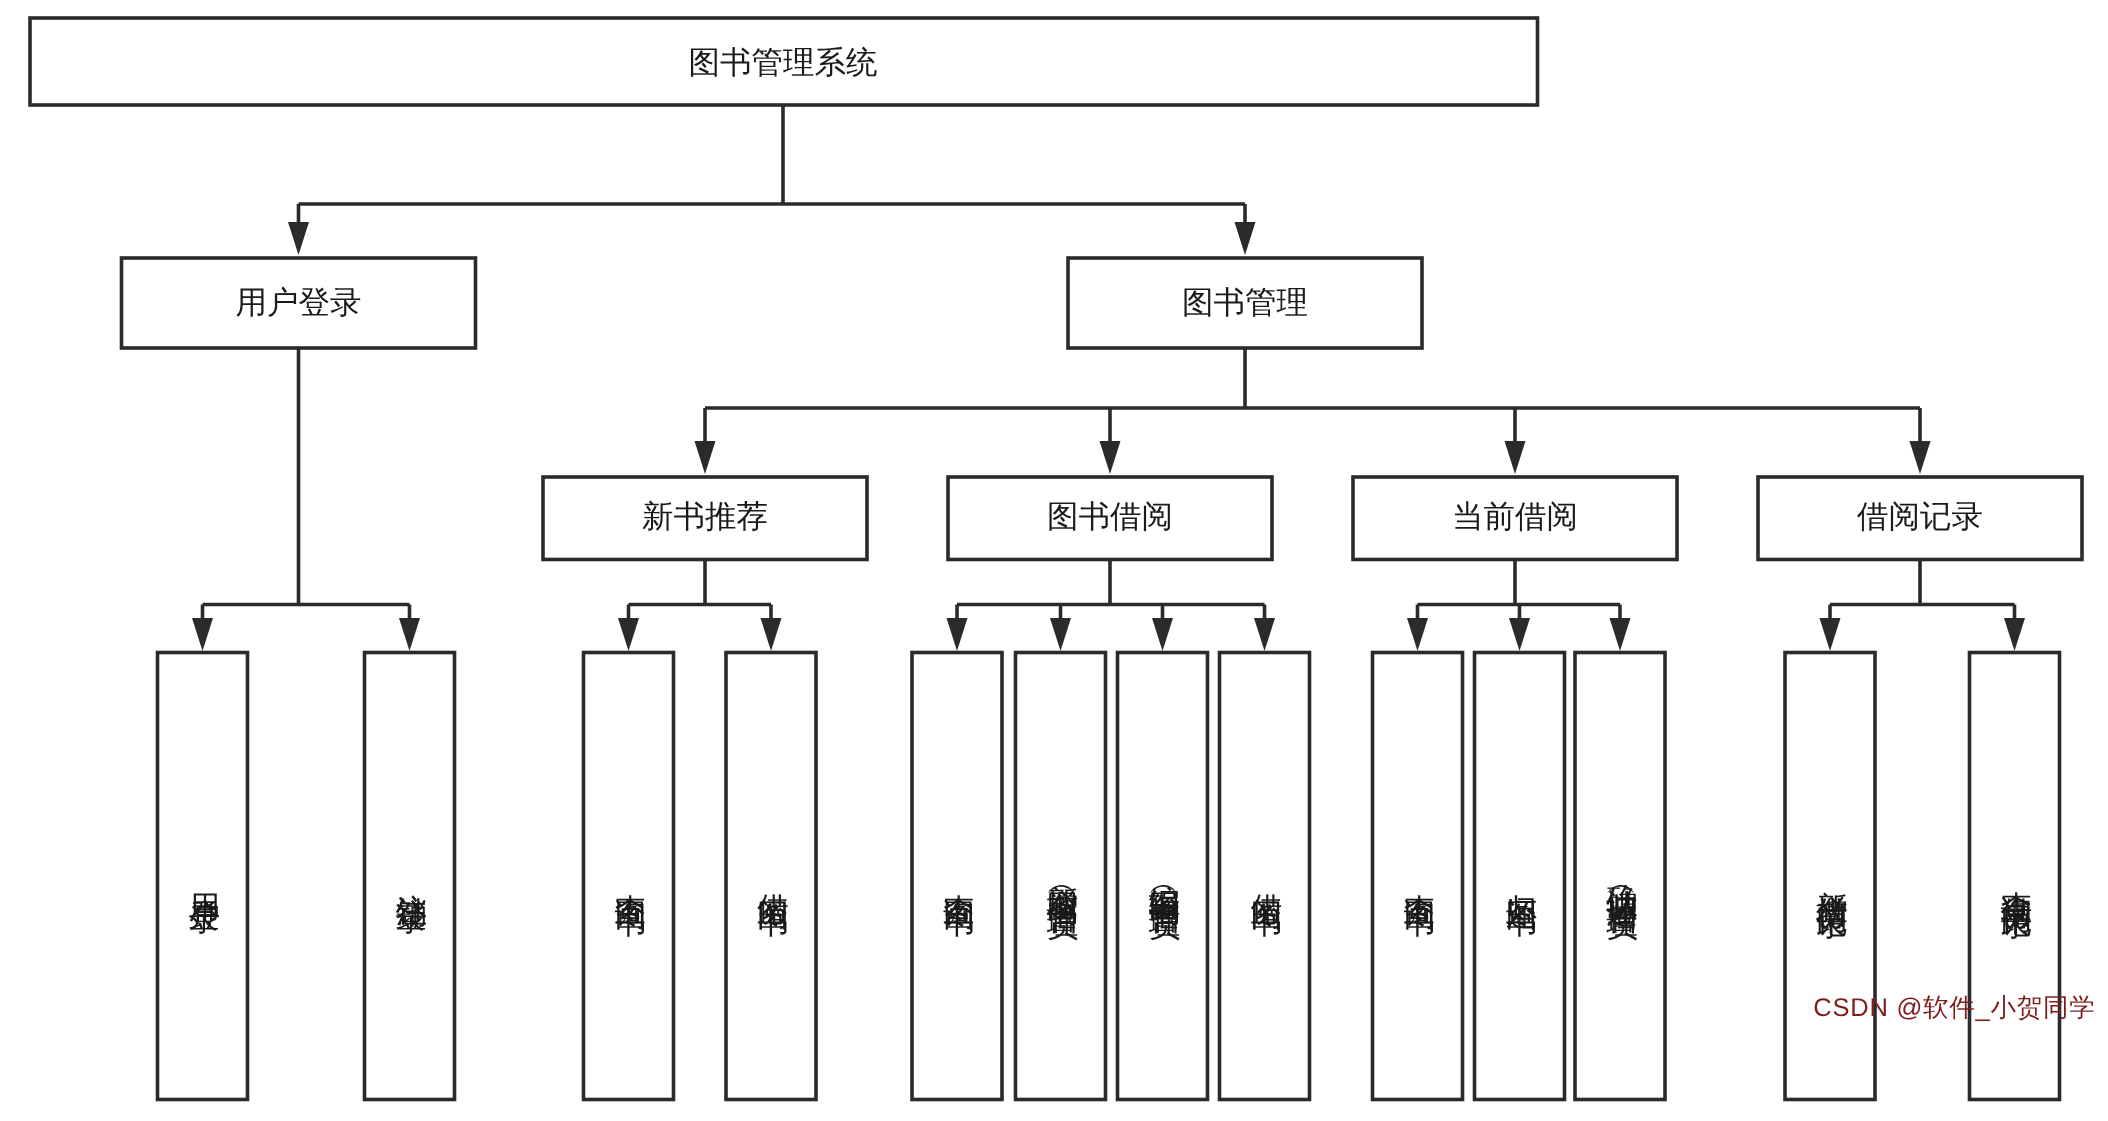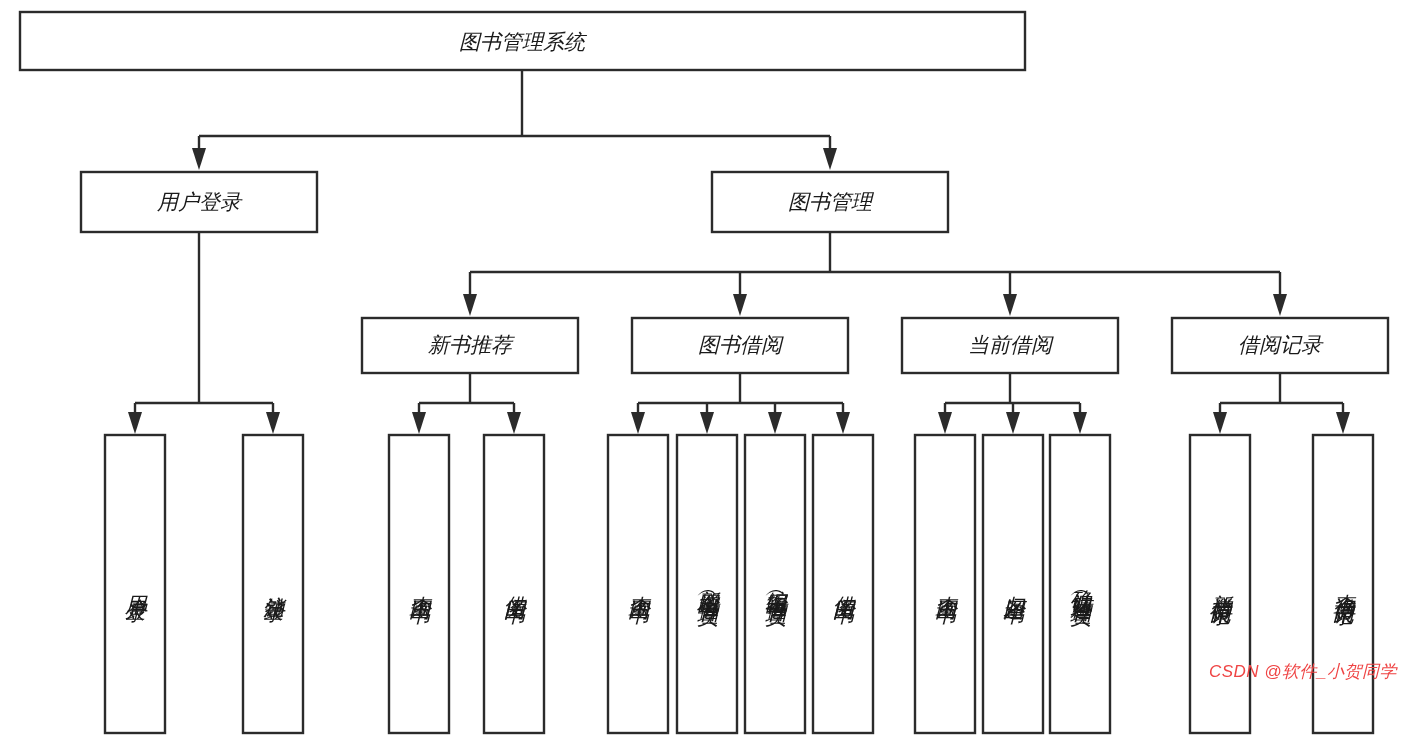--- a/index.html
+++ b/index.html
@@ -11,21 +11,20 @@
     width: 1405px;
     height: 747px;
     font-family: "Liberation Sans", "DejaVu Sans", sans-serif;
     overflow: hidden;
     position: relative;
   }
   #diagram-root {
     position: relative;
     width: 1405px;
     height: 689px;
-    font-style: italic;
   }
   svg.diagram-svg {
     position: absolute;
     left: 0;
     top: 0;
     width: 1405px;
     height: 747px;
   }
   .node-box {
     fill: #ffffff;
@@ -63,21 +62,21 @@
     color: #1a1a1a;
     white-space: nowrap;
     pointer-events: none;
   }
   .watermark {
     position: absolute;
     right: 8px;
     bottom: 6px;
     font-family: "Liberation Sans", "DejaVu Sans", sans-serif;
     font-size: 17px;
-    color: #ef4444;
+    color: #7f1d1d;
     letter-spacing: 0.5px;
     white-space: nowrap;
   }
 </style>
 </head>
 <body>
 
 <div id="diagram-root">
 
   <svg class="diagram-svg" viewBox="0 0 1405 747">

